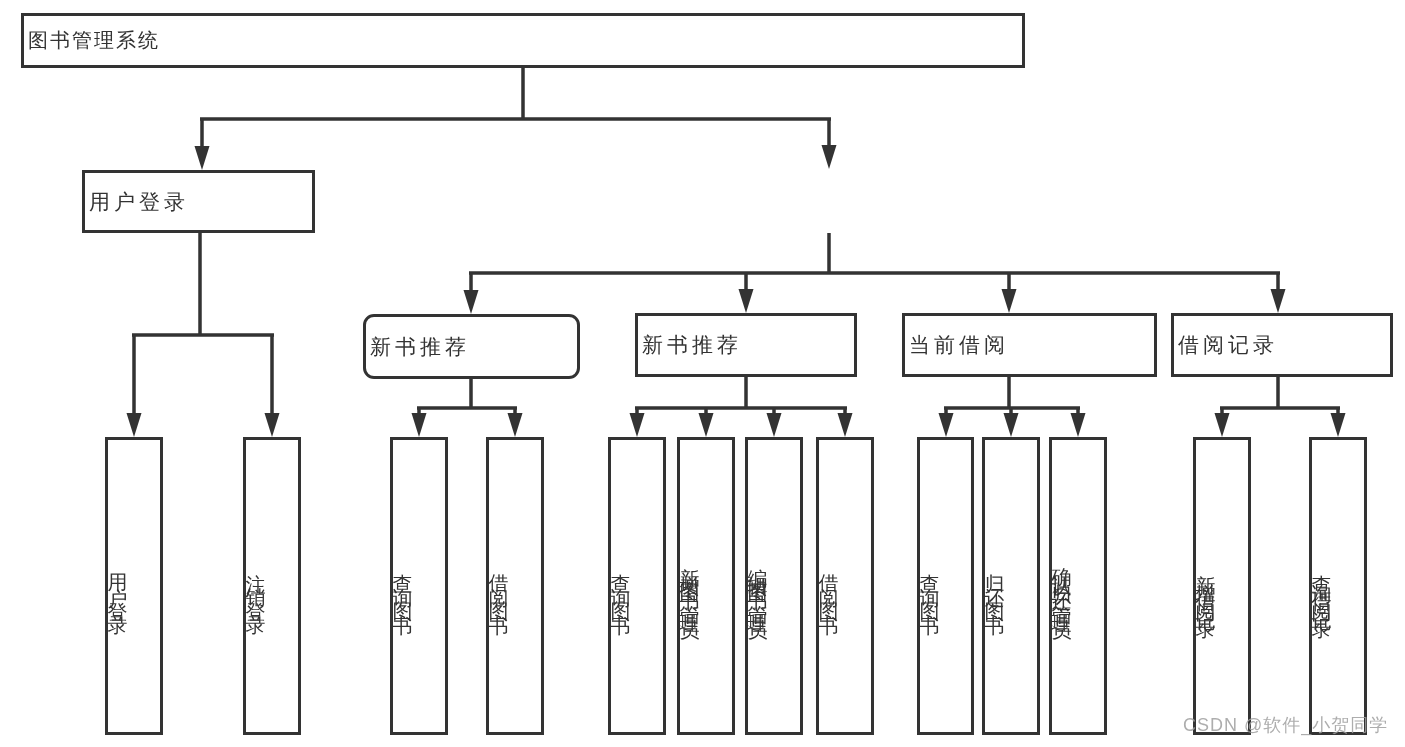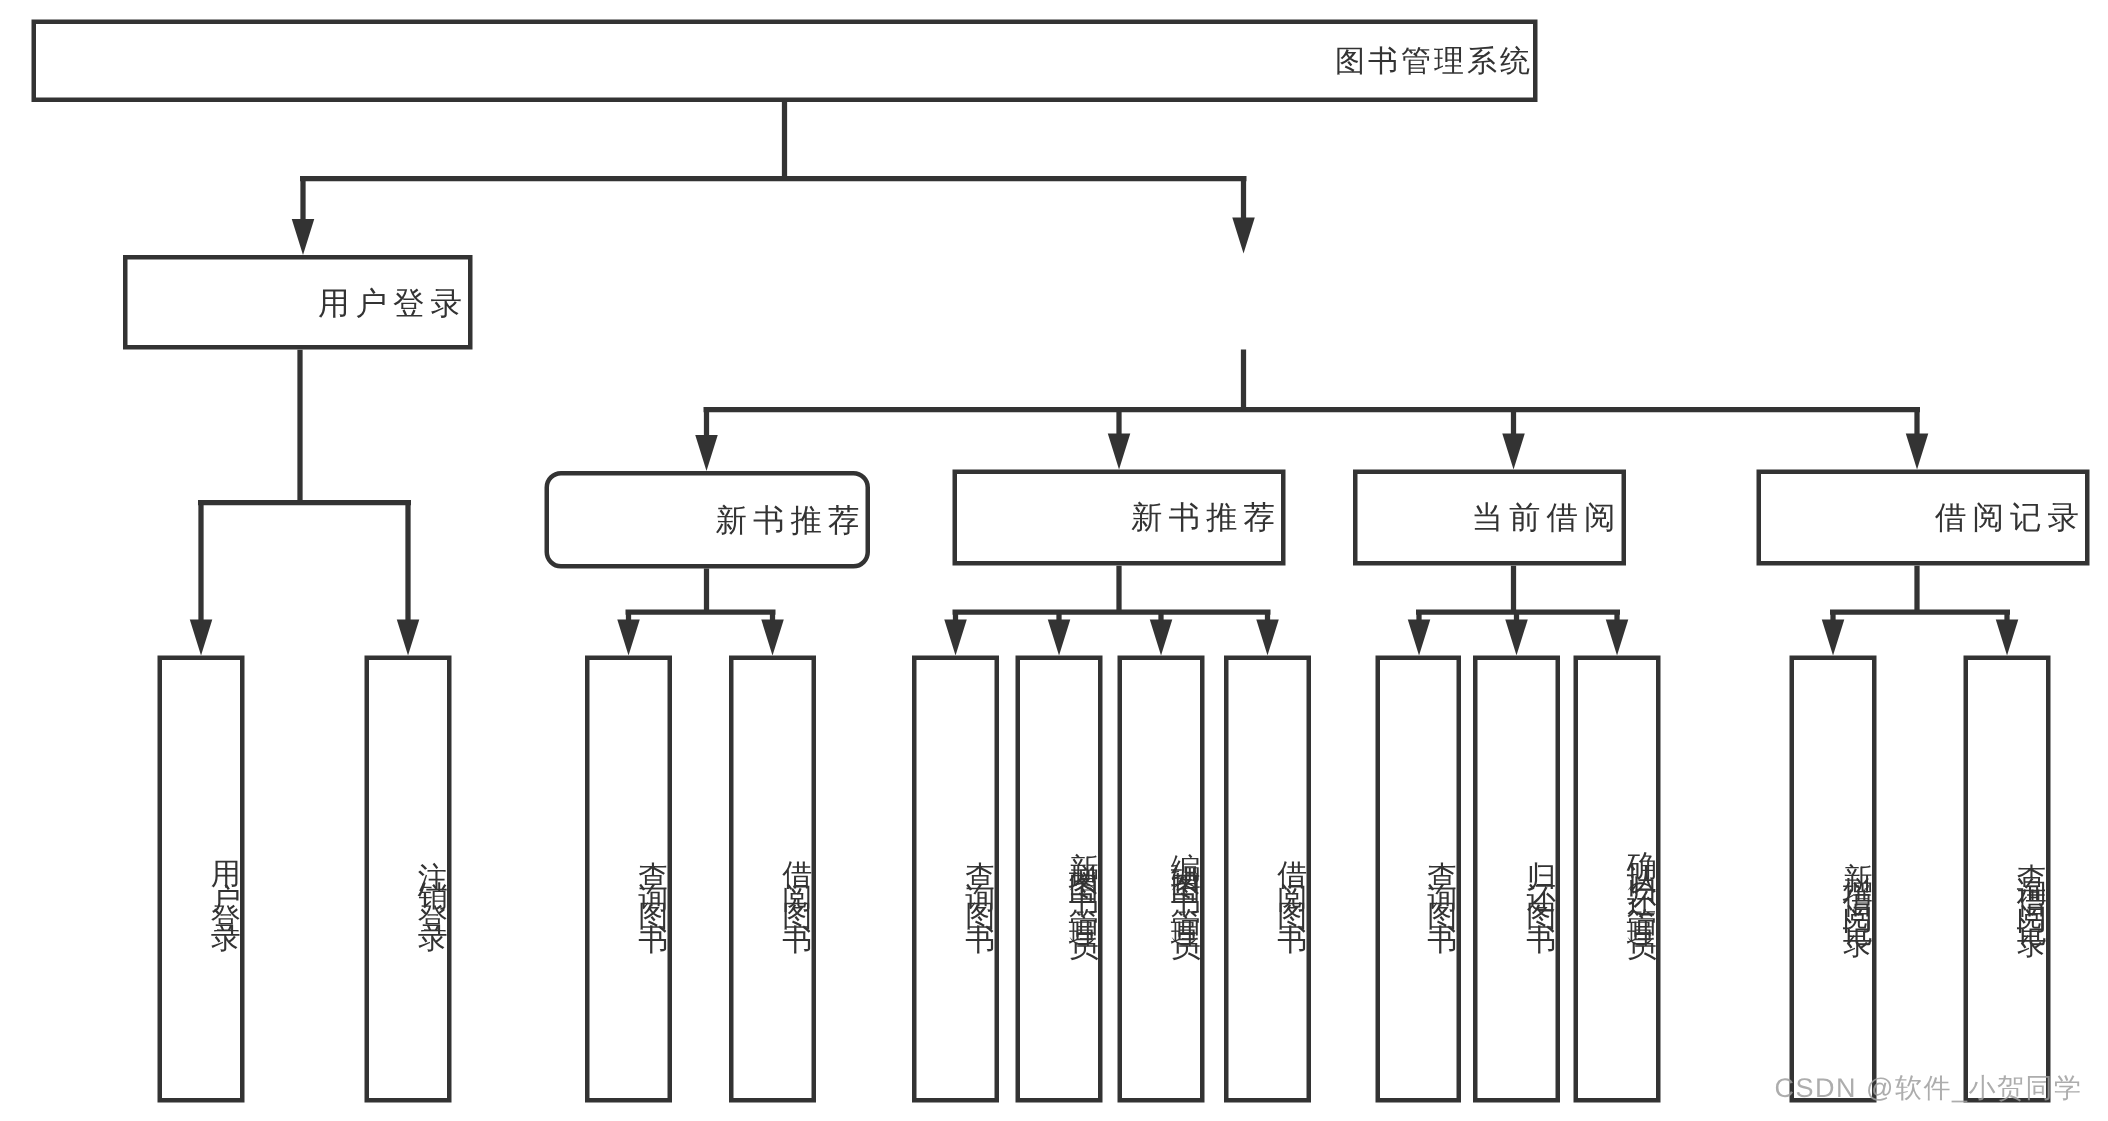--- a/index.html
+++ b/index.html
@@ -22,21 +22,21 @@
     width: 1405px; height: 747px;
     z-index: 0;
   }
   .node {
     position: absolute;
     box-sizing: border-box;
     border: 3px solid #333333;
     background: #ffffff;
     display: flex;
     align-items: center;
-    justify-content: flex-end;
+    justify-content: flex-start;
     z-index: 1;
     color: #333333;
   }
   .hlabel {
     font-size: 21px;
     letter-spacing: 4px;
     text-indent: 4px;
     white-space: nowrap;
   }
   .root .hlabel { font-size: 20px; letter-spacing: 2px; }
@@ -119,21 +119,21 @@
   <div class="node" style="left:82px; top:170px; width:233px; height:63px;">
     <span class="hlabel">用户登录</span>
   </div>
 
   <div class="node" style="left:363px; top:314px; width:217px; height:65px;border-radius:11px;">
     <span class="hlabel">新书推荐</span>
   </div>
   <div class="node" style="left:635px; top:313px; width:222px; height:64px;">
     <span class="hlabel">新书推荐</span>
   </div>
-  <div class="node" style="left:902px; top:313px; width:182px; height:64px;">
+  <div class="node" style="left:902px; top:313px; width:255px; height:64px;">
     <span class="hlabel">当前借阅</span>
   </div>
   <div class="node" style="left:1171px; top:313px; width:222px; height:64px;">
     <span class="hlabel">借阅记录</span>
   </div>
 
   <div class="node leaf" style="left:105px;">
     <span class="vtext ls4">用户登录</span>
   </div>
   <div class="node leaf" style="left:243px;">

